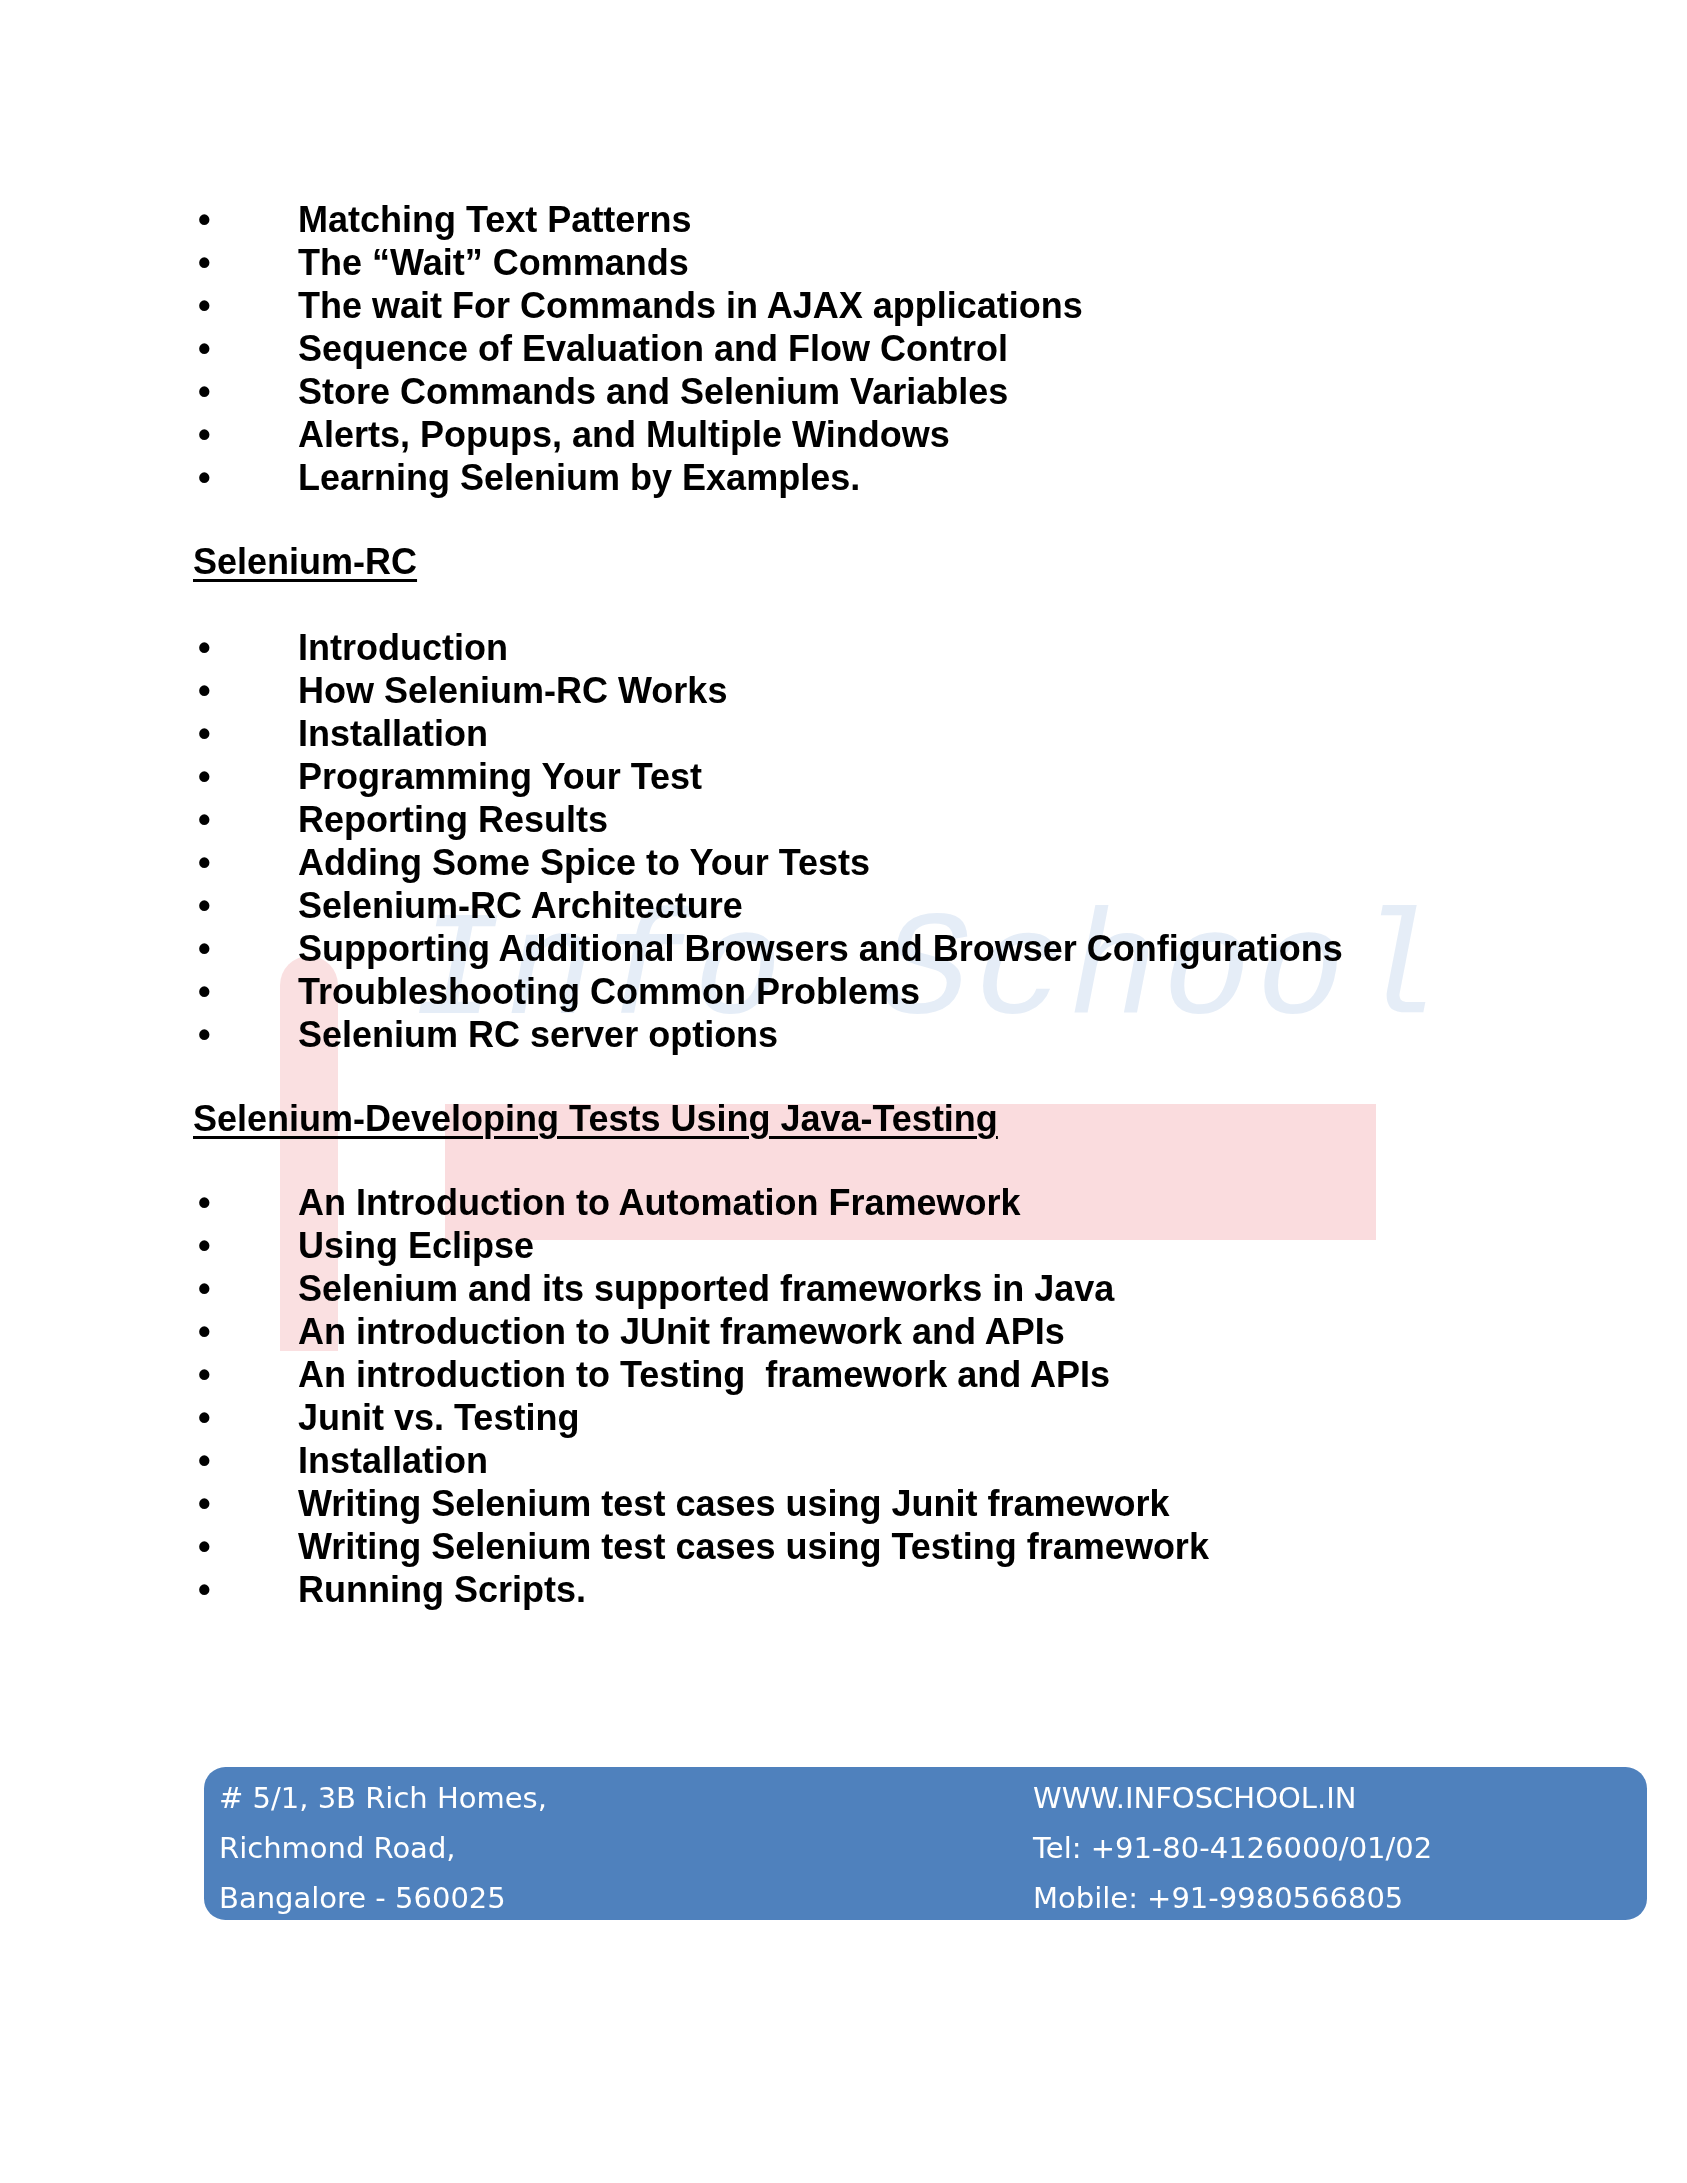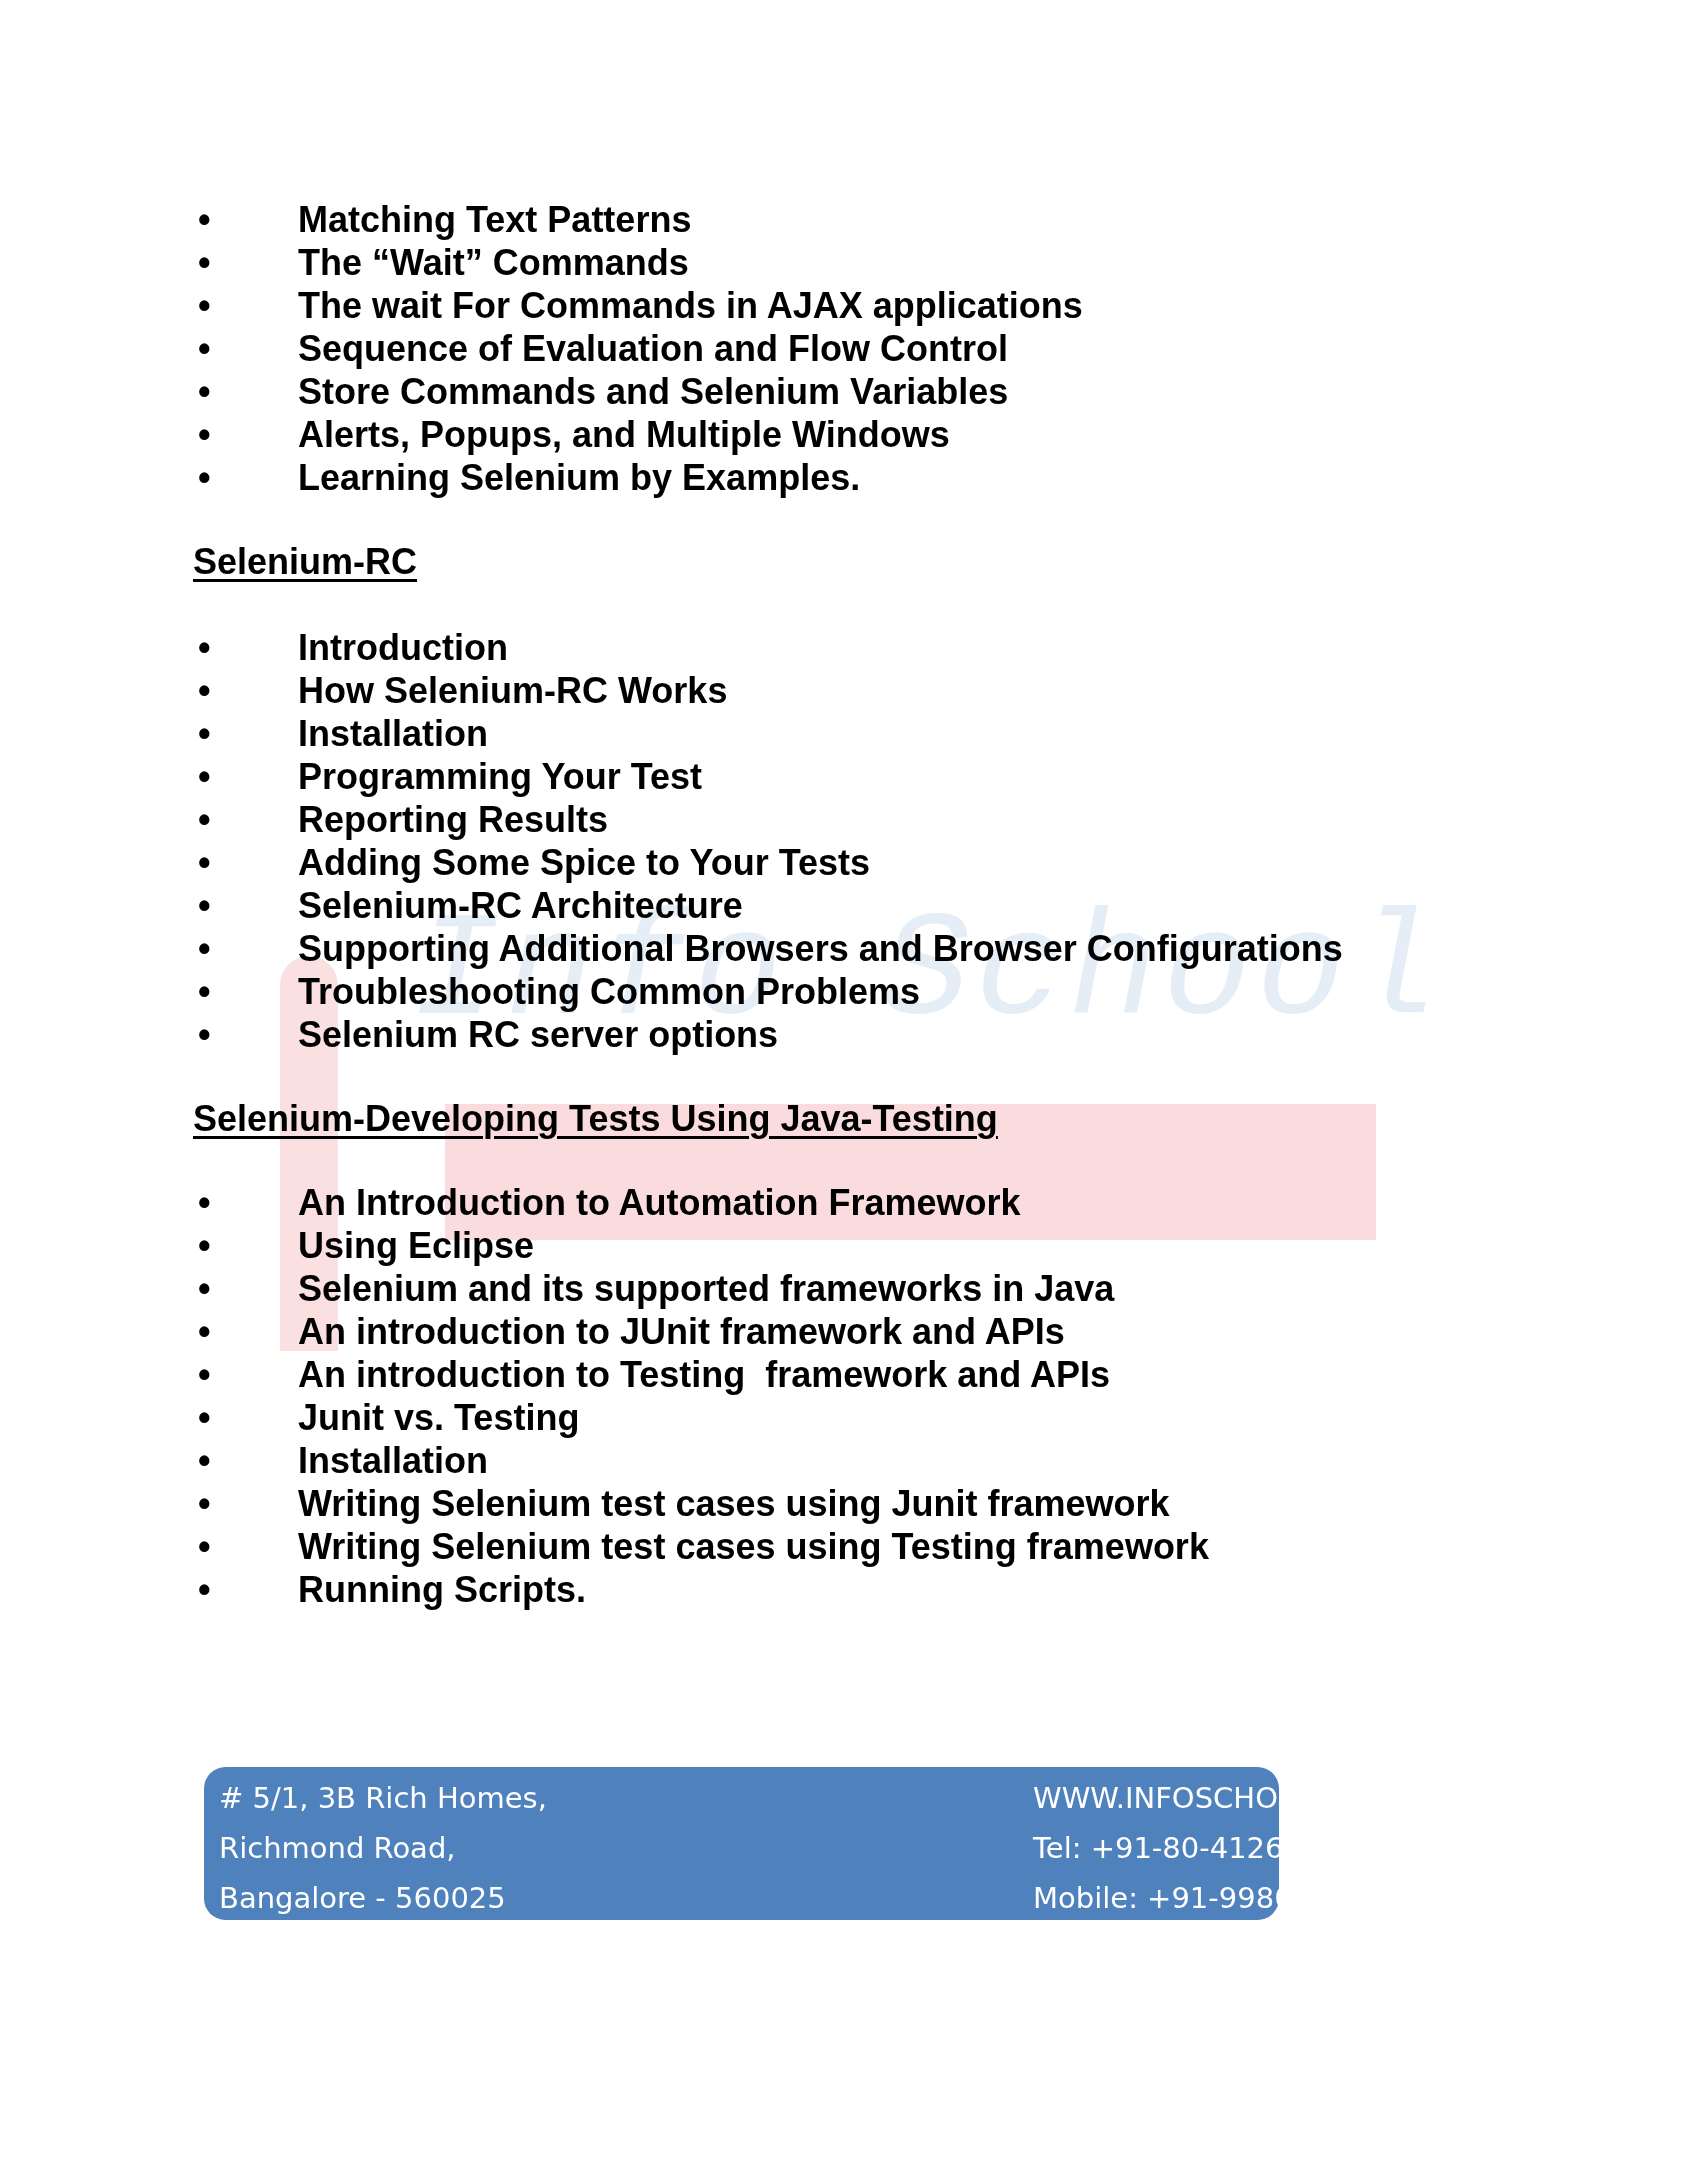--- a/index.html
+++ b/index.html
@@ -115,21 +115,21 @@
       text-underline-offset: 5px;
       line-height: 43px;
       white-space: nowrap;
     }
 
     
     .contact-box {
       position: absolute;
       left: 204px;
       top: 1767px;
-      width: 1075px;
+      width: 1443px;
       height: 153px;
       background: #4f81bd;
       border-radius: 21.4px;
       color: #ffffff;
       font-family: "DejaVu Sans", sans-serif;
       font-size: 29px;
     }
     .contact-col {
       position: absolute;
       top: 0;

